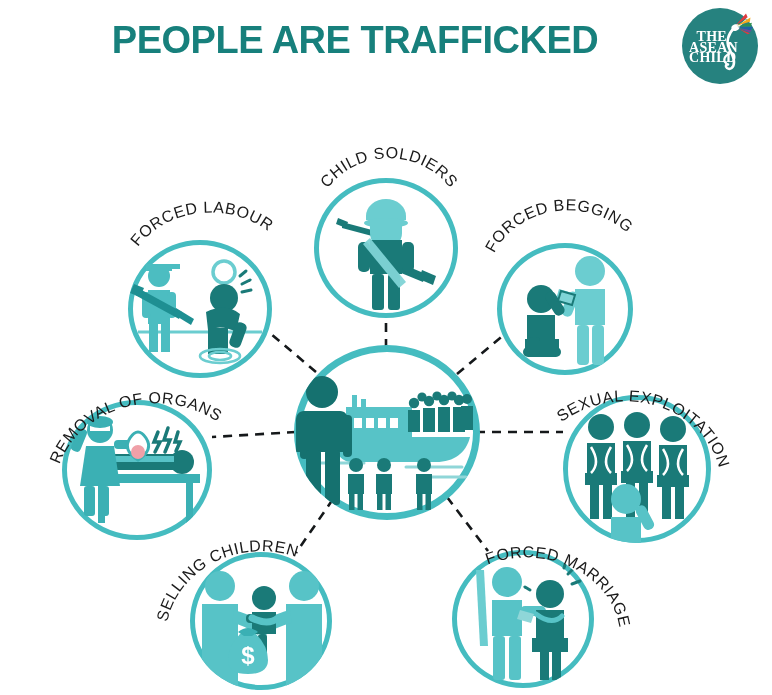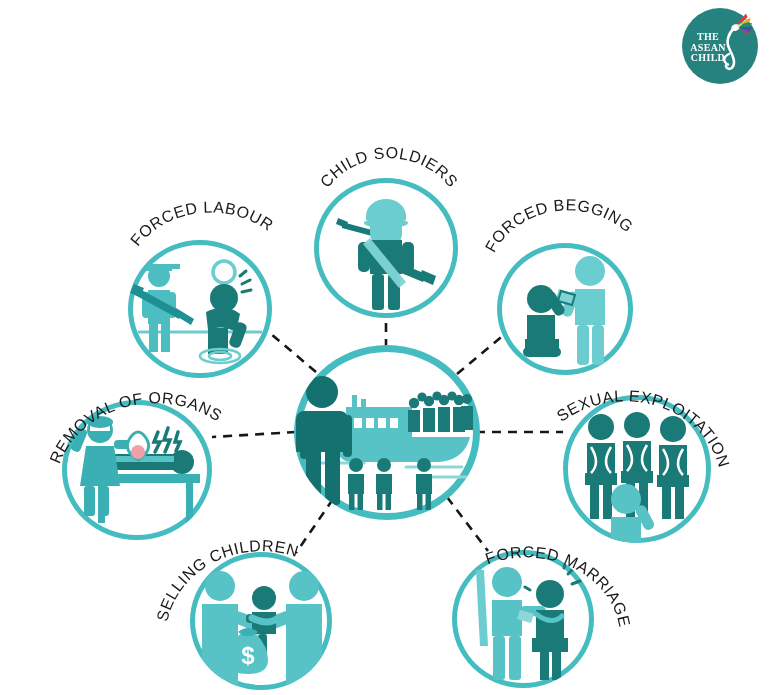--- a/index.html
+++ b/index.html
@@ -49,23 +49,23 @@
     background: #26827f;
   }
   .logo-text {
     position: absolute;
     left: 7px;
     top: 24px;
     width: 38px;
     color: #ffffff;
     font-family: "Liberation Serif", serif;
     font-weight: bold;
-    font-size: 10px;
+    font-size: 14px;
     line-height: 10.5px;
-    text-align: center;
+    text-align: right;
     letter-spacing: 0.3px;
   }
 
   
   .node {
     position: absolute;
   }
   .node .ring {
     position: absolute;
     inset: 0;
@@ -111,20 +111,21 @@
     stroke-dasharray: 9 7;
     stroke-linecap: butt;
   }
 </style>
 </head>
 <body>
 
 <div id="canvas">
 
   <div id="title-block">
+    <span class="tline">PEOPLE ARE TRAFFICKED</span>
   </div>
 
   <div id="logo">
     <div class="disc"></div>
     <svg width="76" height="76" viewBox="0 0 76 76" style="position:absolute;left:0;top:0;">
       <path d="M52 20 C46 26 44 34 47 40 C49 45 52 49 52 54 C52 60 48 62 45 60 C43 58.5 44 56 46 56.5" fill="none" stroke="#ffffff" stroke-width="2.6" stroke-linecap="round"></path>
       <ellipse cx="53.5" cy="19.5" rx="4.2" ry="3.2" fill="#ffffff" transform="rotate(-25 53.5 19.5)"></ellipse>
       <path d="M56 19 L64 12" stroke="#ffffff" stroke-width="1.6" stroke-linecap="round"></path>
       <g transform="translate(54,17) rotate(-38)">
         <path d="M0 0 L15 -3 L14 1 Z" fill="#e03a3e"></path>

